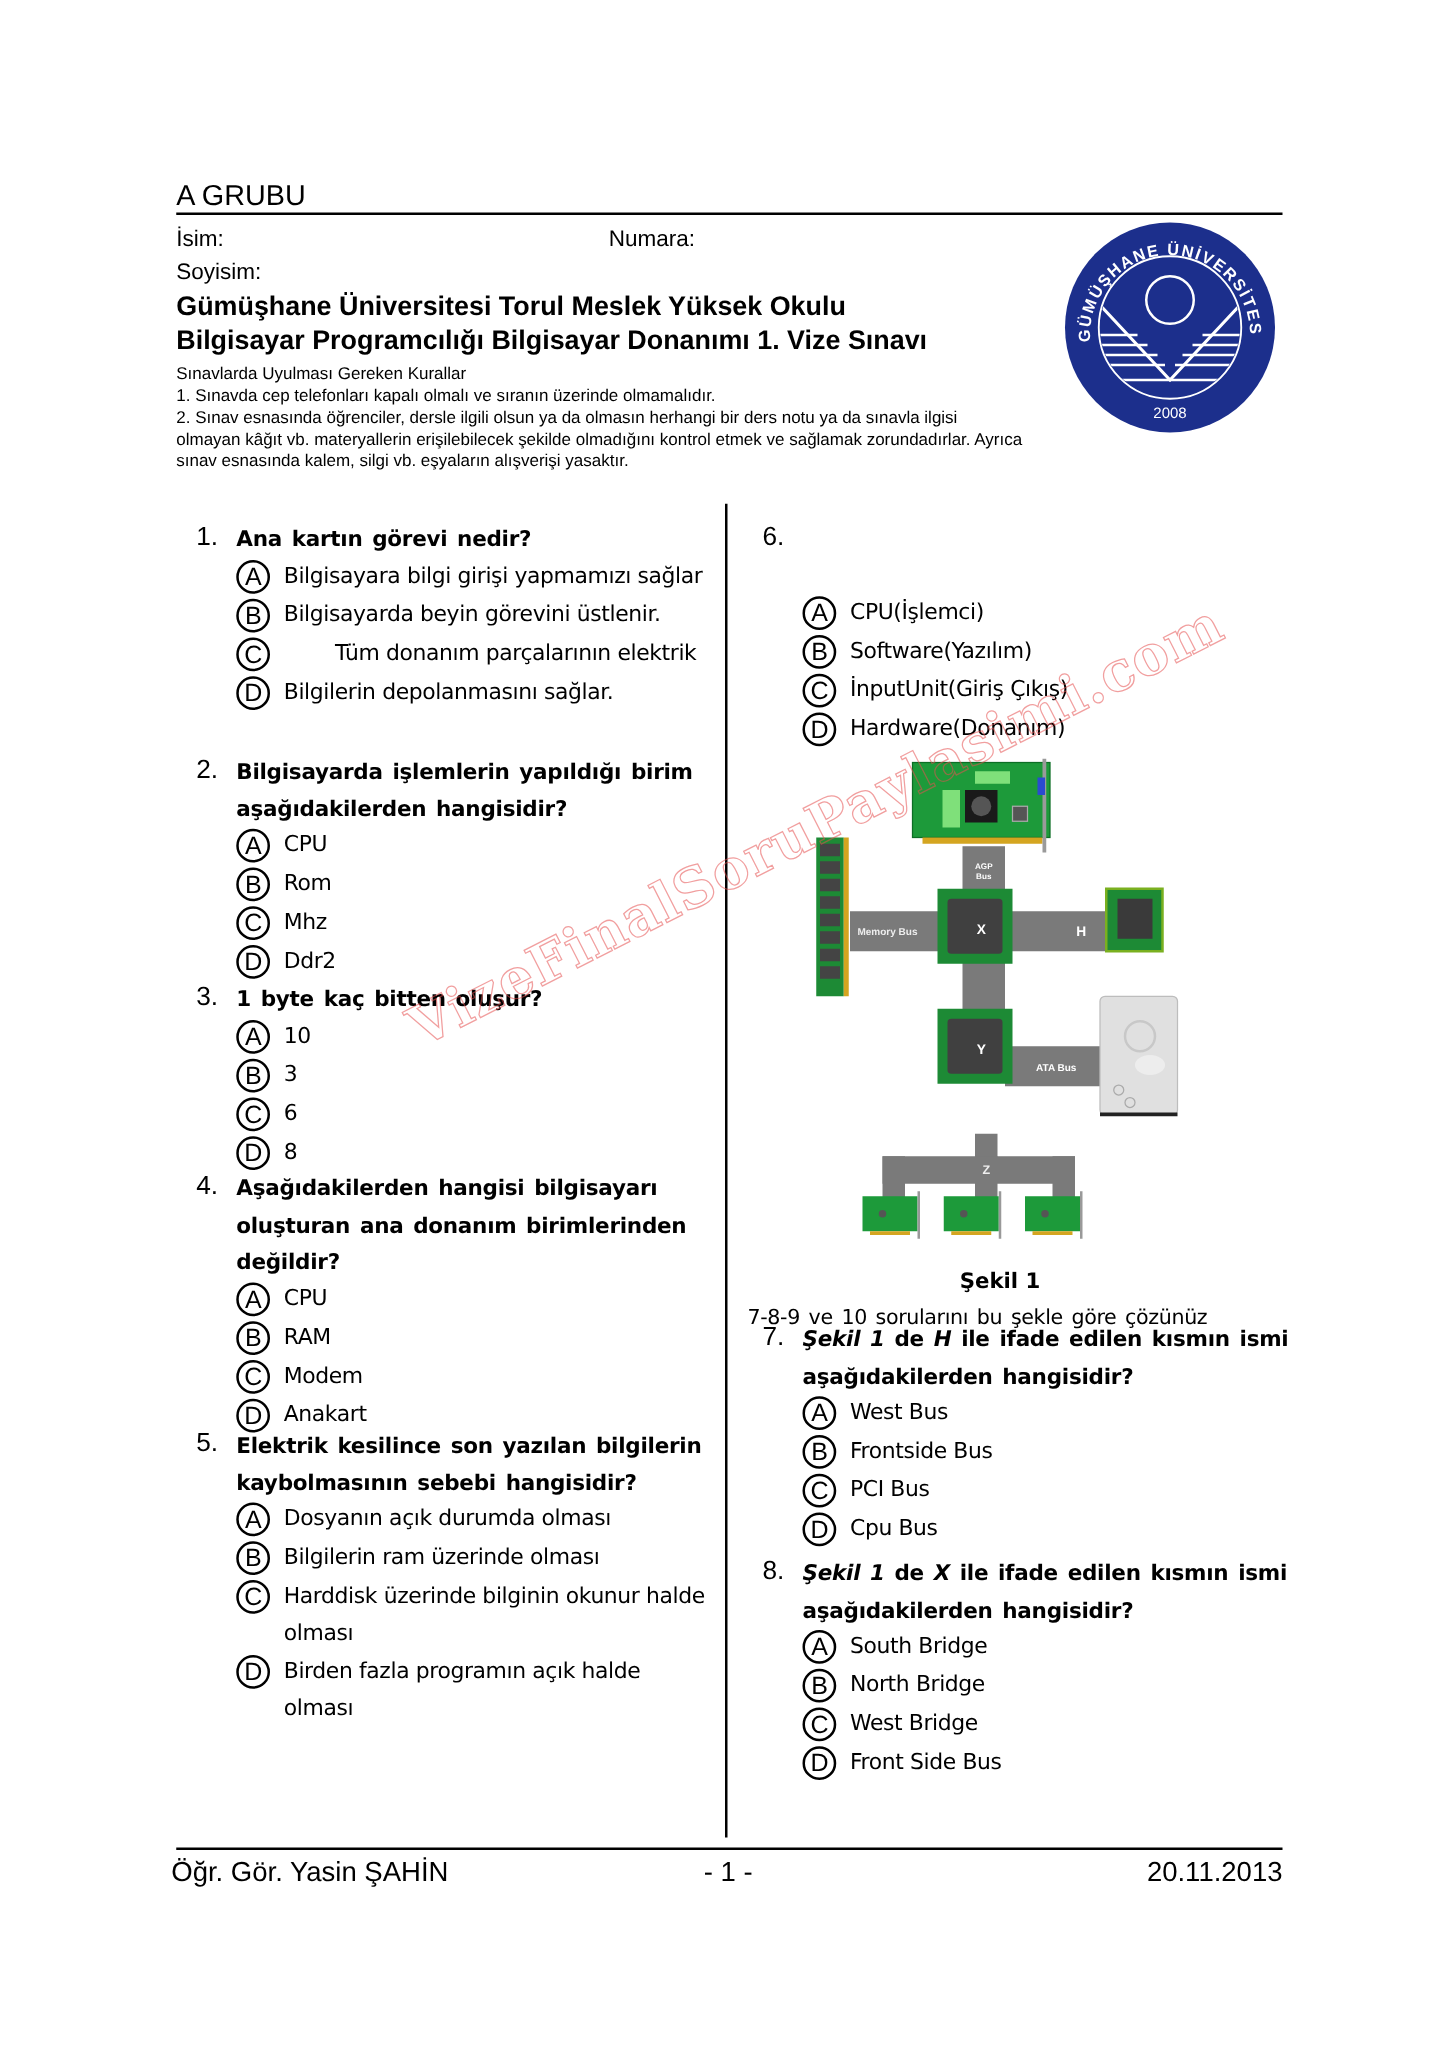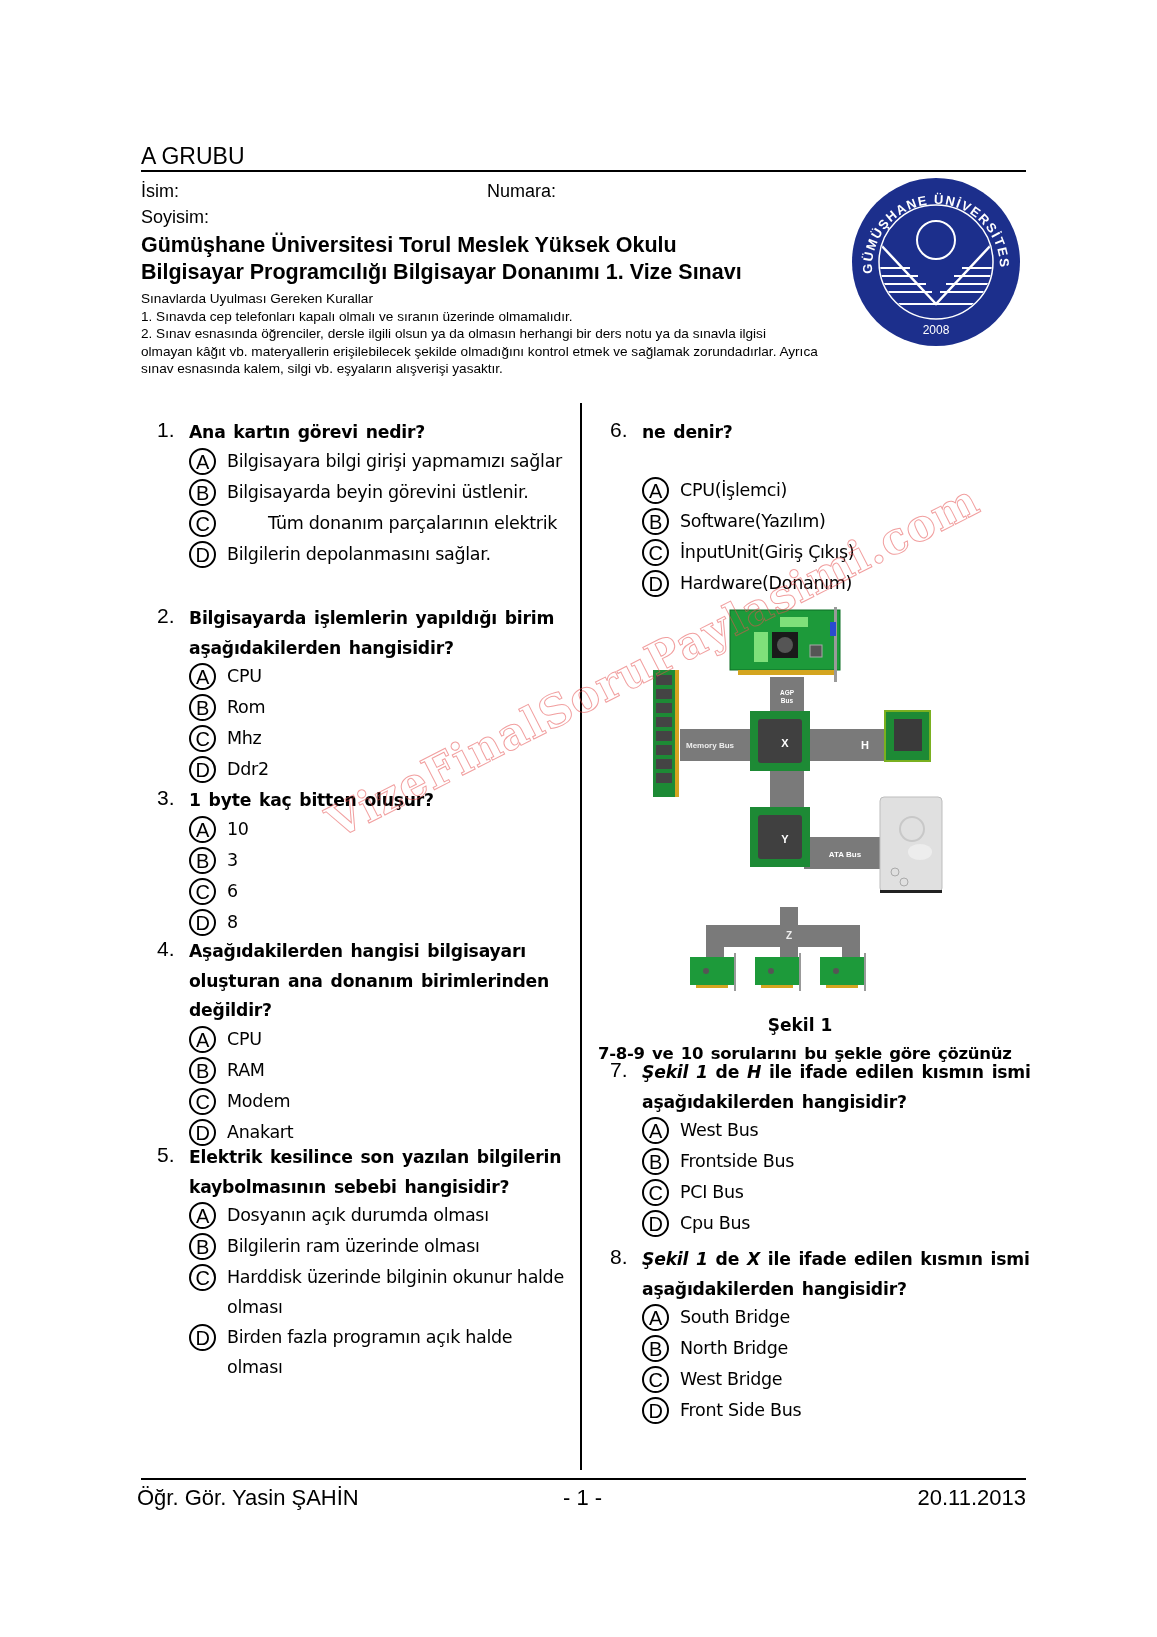--- a/index.html
+++ b/index.html
@@ -23,21 +23,21 @@
   .q-num { position: absolute; left: 0; top: 0; font-family: "Liberation Sans", sans-serif; font-size: 21px; }
   .q-text { position: absolute; left: 32px; top: 0; font-family: "DejaVu Sans", sans-serif; font-weight: bold; font-size: 17.2px; line-height: 29.5px; letter-spacing: -0.2px; word-spacing: 2px; }
   .q-text .it { font-style: italic; }
   .options { position: absolute; left: 32px; }
   .option { position: relative; font-family: "DejaVu Sans", sans-serif; font-size: 17.5px; line-height: 31px; padding-left: 38px; letter-spacing: -0.3px; }
   .option .wrap { display: block; line-height: 29px; }
   .bubble { position: absolute; left: 0; top: 2px; width: 27px; height: 27px; border: 2px solid #000; border-radius: 50%; box-sizing: border-box; font-family: "Liberation Sans", sans-serif; font-size: 20px; line-height: 24px; text-align: center; background: #fff; }
 
   #figure { position: absolute; left: 640px; top: 607px; width: 340px; height: 393px; }
   #figure-caption { position: absolute; left: 600px; top: 1015px; width: 400px; text-align: center; font-family: "DejaVu Sans", sans-serif; font-weight: bold; font-size: 17px; }
-  #figure-note { position: absolute; left: 598px; top: 1044px; font-family: "DejaVu Sans", sans-serif; font-weight: bold; font-size: 16.5px; letter-spacing: -0.3px; word-spacing: 2px; }
+  #figure-note { position: absolute; left: 598px; top: 1044px; font-family: "DejaVu Sans", sans-serif; font-weight: normal; font-size: 16.5px; letter-spacing: -0.3px; word-spacing: 2px; }
 
   #watermark { position: absolute; left: 330px; top: 800px; font-family: "DejaVu Serif", serif; font-weight: bold; font-size: 44px; color: transparent; -webkit-text-stroke: 1px rgba(230,80,80,0.55); transform: rotate(-27deg); transform-origin: left center; white-space: nowrap; pointer-events: none; letter-spacing: 1px; }
 
   #bottom-rule { position: absolute; left: 141px; top: 1478px; width: 885px; height: 2px; background: #000; }
   #footer-author { position: absolute; left: 137px; top: 1485px; font-size: 22px; }
   #footer-page { position: absolute; left: 563px; top: 1485px; font-size: 22px; }
   #footer-date { position: absolute; right: 131px; top: 1485px; font-size: 22px; }
 </style>
 </head>
 <body>
@@ -148,21 +148,20 @@
       <div class="options" style="top: 57px;">
         <div class="option"><span class="bubble">A</span><span style="white-space: nowrap;">Dosyanın açık durumda olması</span></div>
         <div class="option"><span class="bubble">B</span><span style="white-space: nowrap;">Bilgilerin ram üzerinde olması</span></div>
         <div class="option"><span class="bubble">C</span><span style="white-space: nowrap;">Harddisk üzerinde bilginin okunur halde</span><span class="wrap">olması</span></div>
         <div class="option"><span class="bubble">D</span><span style="white-space: nowrap;">Birden fazla programın açık halde</span><span class="wrap">olması</span></div>
       </div>
     </div>
     <div class="question" style="left: 610px; top: 418px;">
       <div class="q-num">6.</div>
       <div class="q-text">
-        <div style="white-space: nowrap;">ne denir?</div>
       </div>
       <div class="options" style="top: 57px;">
         <div class="option"><span class="bubble">A</span><span style="white-space: nowrap;">CPU(İşlemci)</span></div>
         <div class="option"><span class="bubble">B</span><span style="white-space: nowrap;">Software(Yazılım)</span></div>
         <div class="option"><span class="bubble">C</span><span style="white-space: nowrap;">İnputUnit(Giriş Çıkış)</span></div>
         <div class="option"><span class="bubble">D</span><span style="white-space: nowrap;">Hardware(Donanım)</span></div>
       </div>
     </div>
     <div class="question" style="left: 610px; top: 1058px;">
       <div class="q-num">7.</div>

